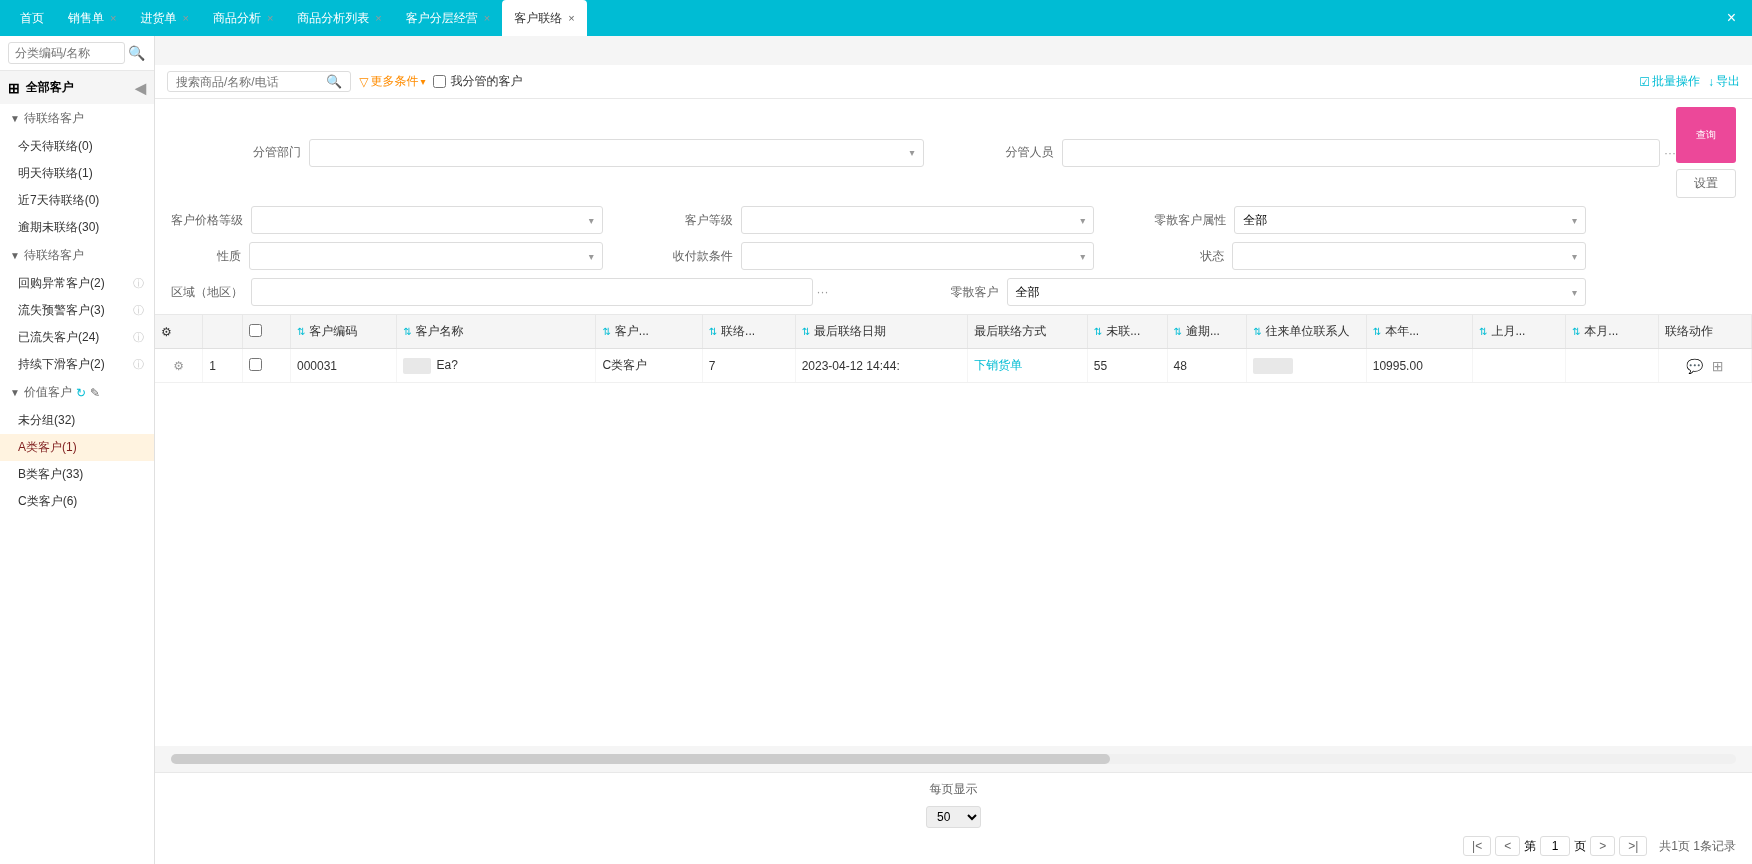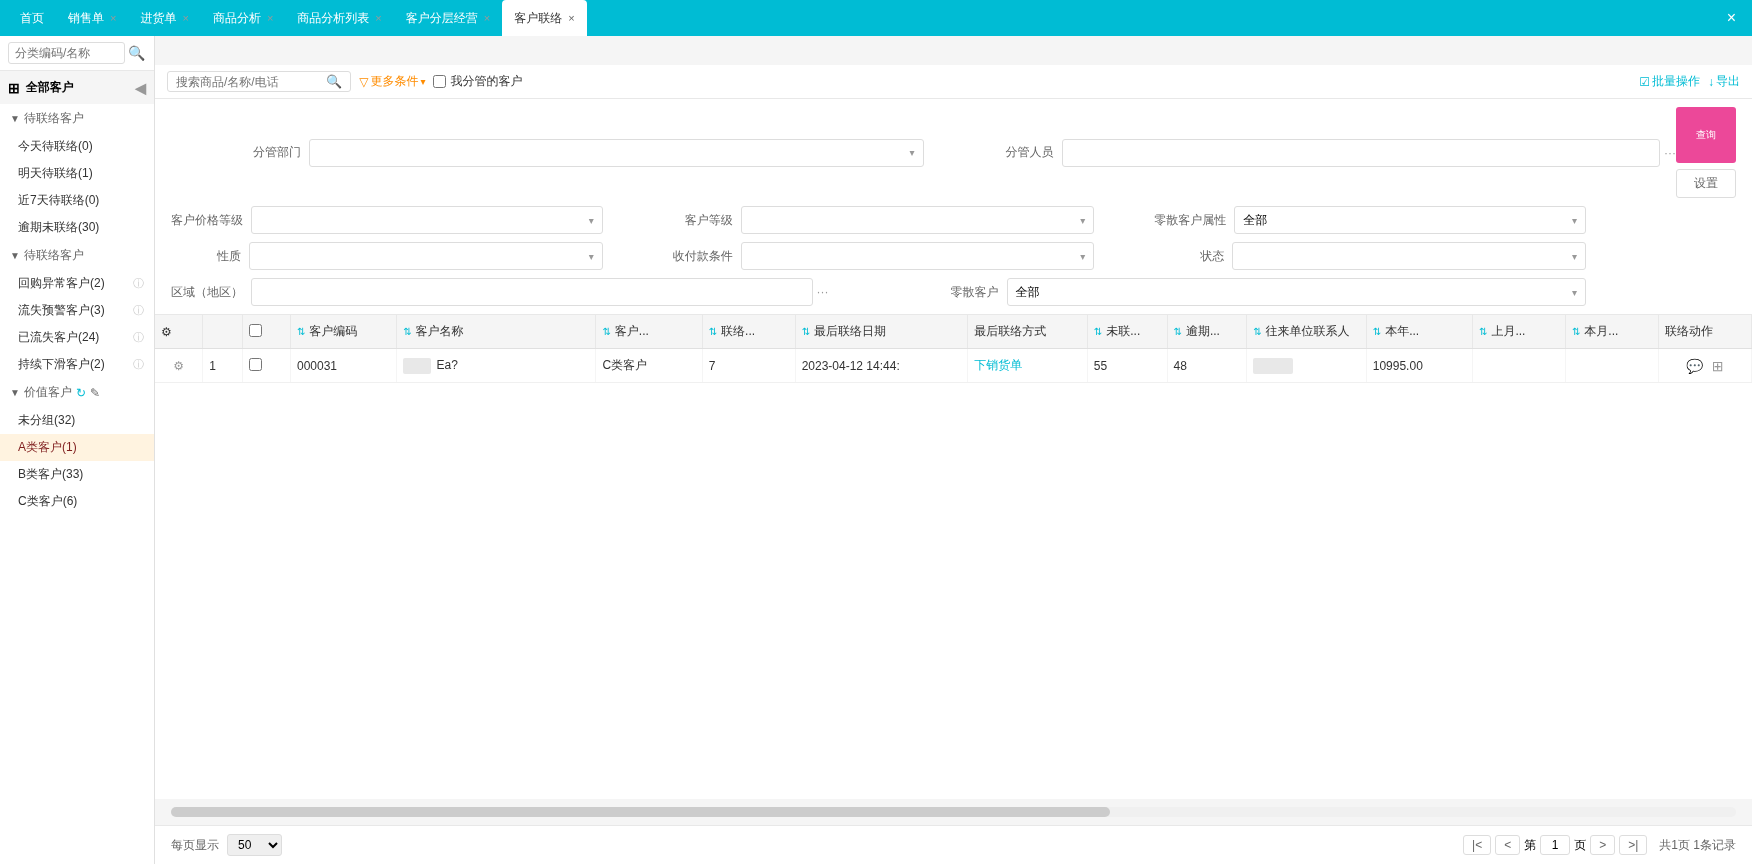--- a/index.html
+++ b/index.html
@@ -120,21 +120,21 @@
     }
     td a { color: #00bcd4; text-decoration: none; }
 
     .gear-icon-cell { text-align: center; color: #999; cursor: pointer; }
     .action-cell { display: flex; gap: 8px; justify-content: center; }
     .action-icon { color: #999; cursor: pointer; font-size: 14px; }
 
     
     .pagination {
       display: flex; align-items: center; padding: 8px 16px; background: #fff;
-      border-top: 1px solid #e8e8e8; gap: 8px;
+      border-top: 1px solid #e8e8e8; gap: 8px; flex-direction: column;
     }
     .page-size-label { color: #666; }
     .page-size-select {
       border: 1px solid #ddd; border-radius: 3px; padding: 2px 6px; cursor: pointer;
     }
     .page-nav { display: flex; align-items: center; gap: 4px; margin-left: auto; }
     .page-btn { 
       border: 1px solid #ddd; border-radius: 3px; padding: 2px 8px; background: #fff; 
       cursor: pointer; color: #666; font-size: 12px;
     }

